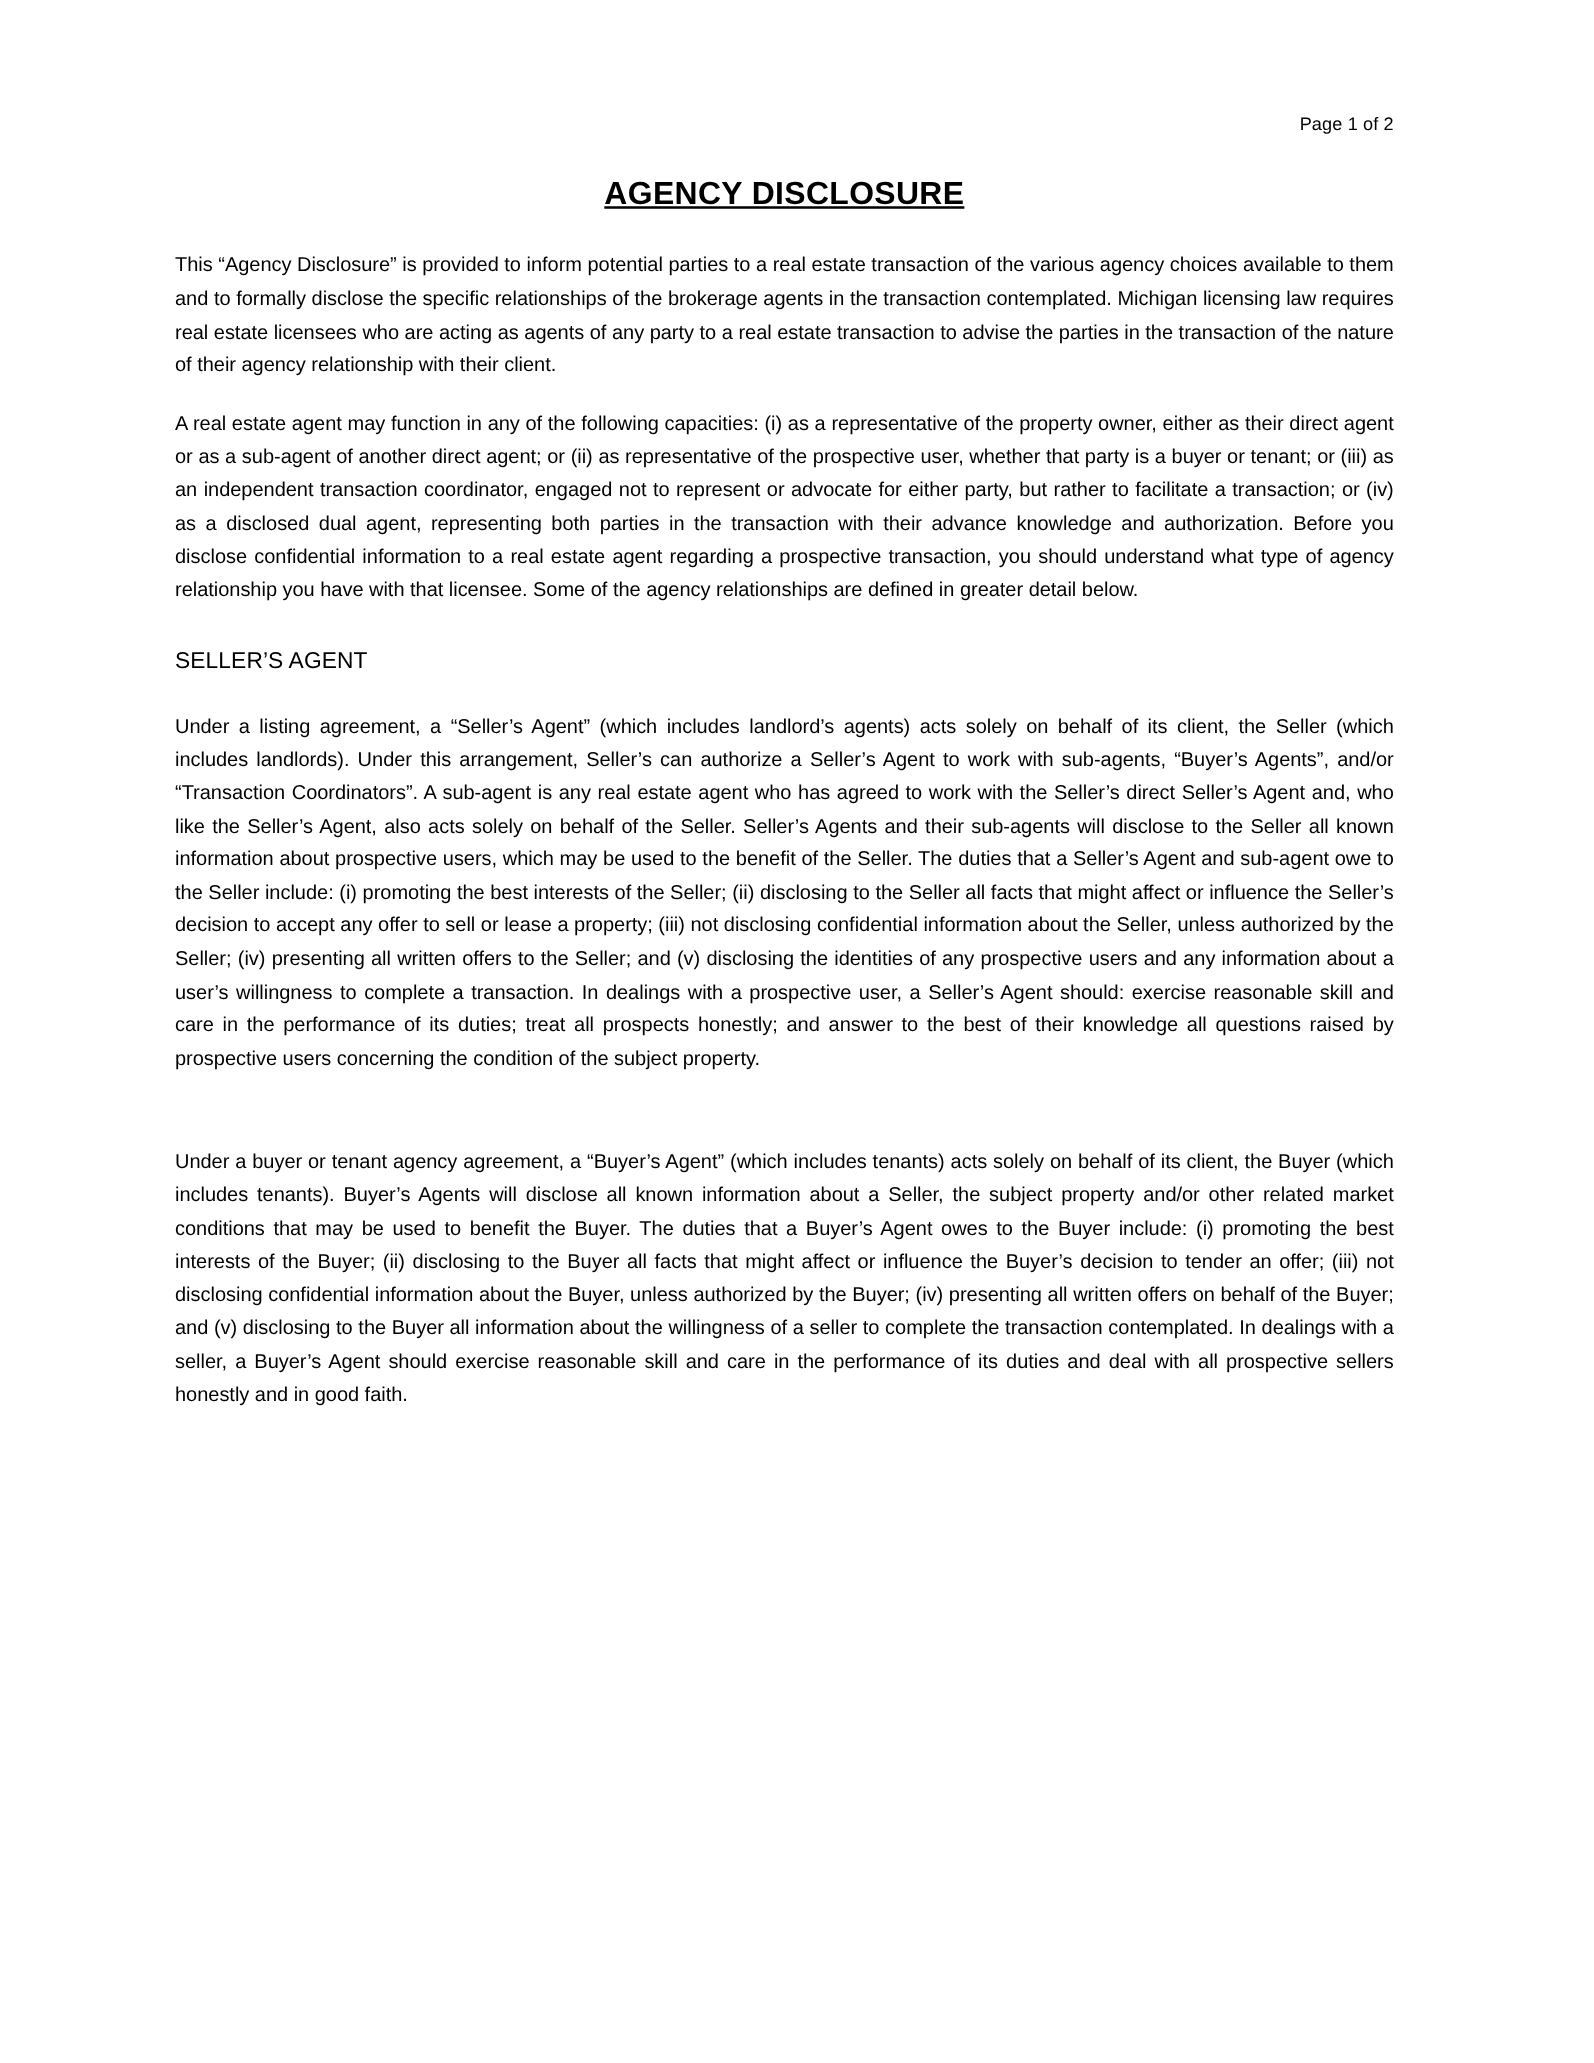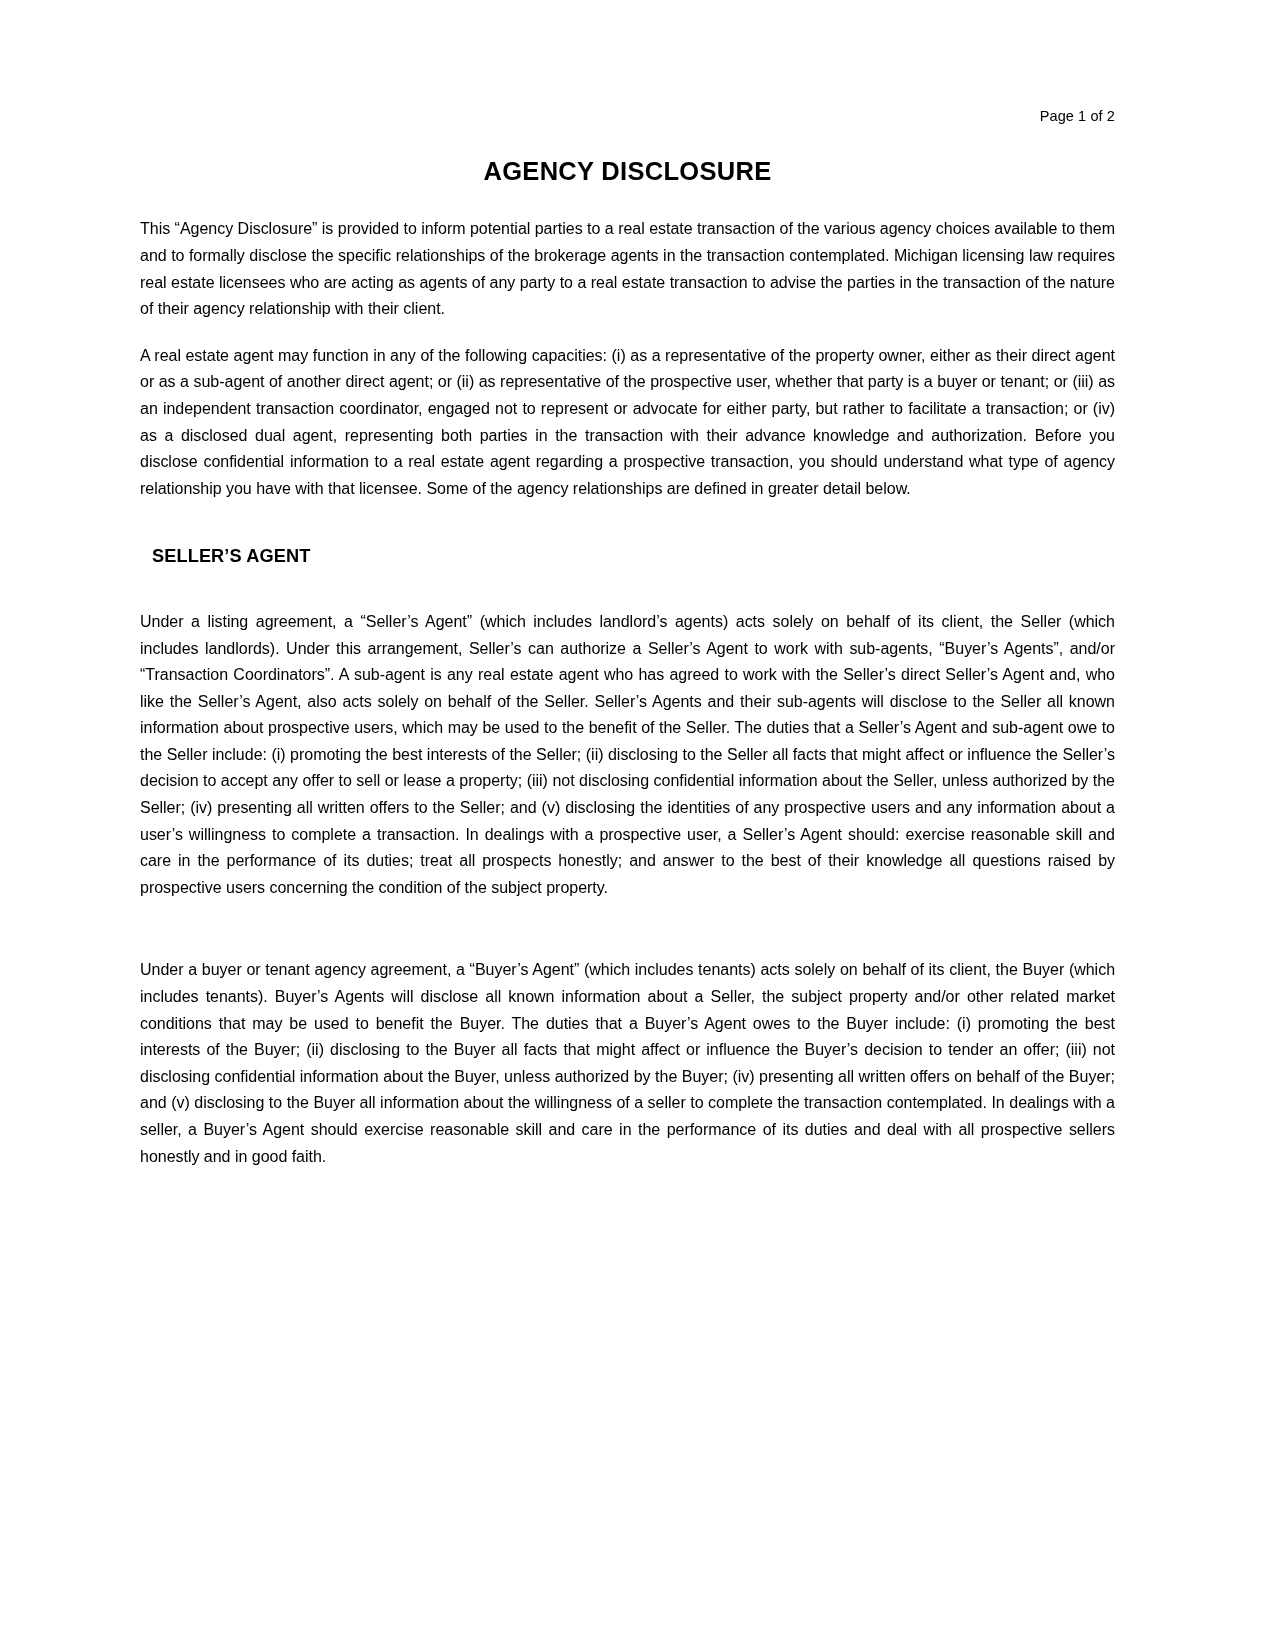--- a/index.html
+++ b/index.html
@@ -17,57 +17,58 @@
     width: 1275px;
     height: 1650px;
     margin: 0 auto;
     background: #ffffff;
     box-sizing: border-box;
     overflow: hidden;
   }
   .content {
     position: absolute;
     left: 140px;
-    top: 16px;
+    top: 0;
     width: 975px;
   }
   .page-number {
     text-align: right;
     font-size: 14.5px;
     line-height: 1.2;
     padding-top: 92px;
     letter-spacing: 0.1px;
   }
   .doc-title {
     text-align: center;
     font-size: 25.5px;
     font-weight: bold;
     letter-spacing: 0.3px;
     margin: 0;
     padding-top: 32px;
     padding-bottom: 0;
+    text-decoration: underline;
   }
   p.body-text {
     font-size: 16px;
     line-height: 26.6px;
     text-align: justify;
     text-justify: inter-word;
     margin: 0;
     padding: 0;
     letter-spacing: -0.02px;
   }
   .gap-title-p1 { height: 30px; }
   .gap-p { height: 20px; }
   .gap-before-heading { height: 29px; }
   .gap-after-heading { height: 27px; }
   h2.section-heading {
     font-size: 18.2px;
     line-height: 26.6px;
-    font-weight: bold;
-    margin: 12px;
+    font-weight: normal;
+    margin: 0;
     padding: 0;
     text-align: left;
     letter-spacing: 0.1px;
   }
   b.inline-term {
     font-weight: normal;
   }
 </style>
 </head>
 <body>

